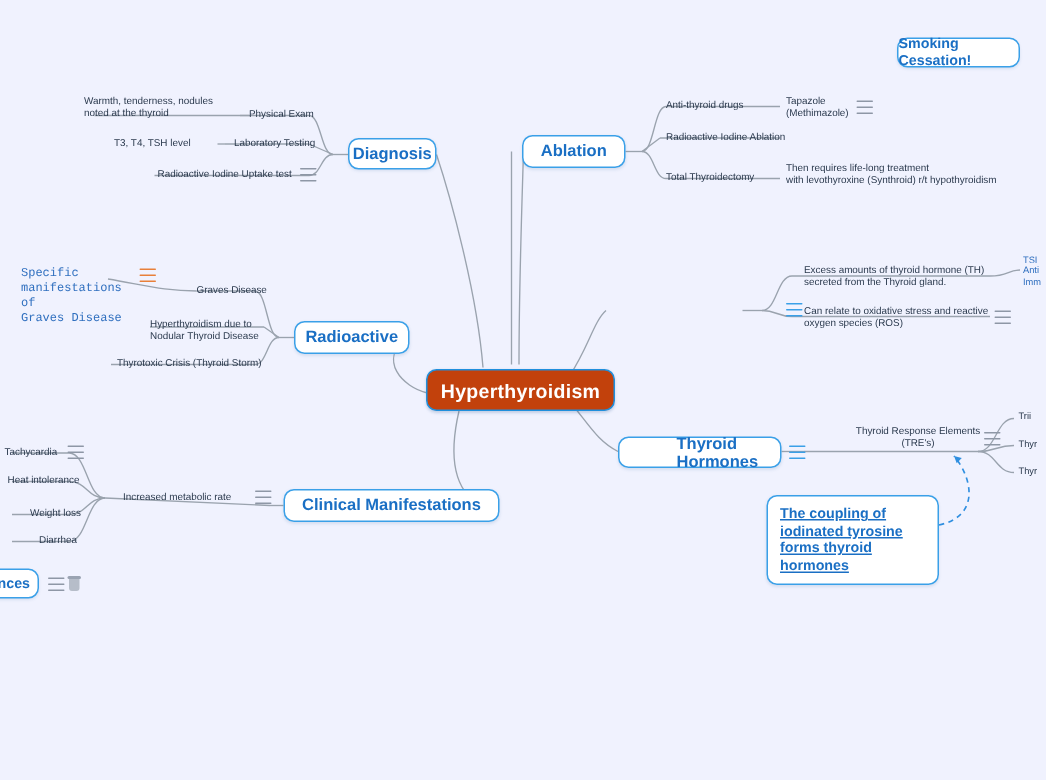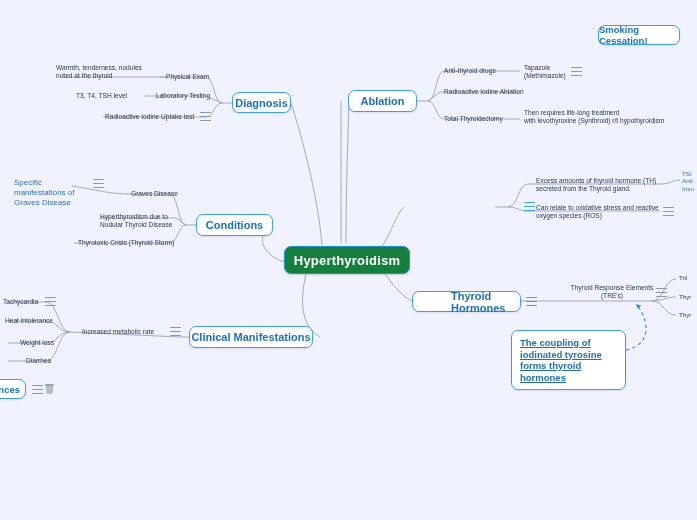--- a/index.html
+++ b/index.html
@@ -10,21 +10,21 @@
     overflow:hidden;
     position:relative;
   }
   #canvas{position:absolute;inset:0;width:697px;height:520px;}
   #edges{position:absolute;left:0;top:0;width:697px;height:520px;pointer-events:none;}
 
   
   .node{position:absolute;box-sizing:border-box;}
 
   .root{
-    background:#15803d;
+    background:#c2410c;
     border:1px solid #1f8fdd;
     border-radius:7px;
     color:#ffffff;
     font-weight:bold;
     font-size:13px;
     letter-spacing:.2px;
     display:flex;align-items:center;justify-content:center;
     box-shadow:0 1px 2px rgba(30,80,140,.22);
   }
 
@@ -184,24 +184,24 @@
     <span class="branch-label">Ablation</span>
   </div>
 
   <span class="note-icon blue" style="left:524px;top:202px;">
       <i></i>
       <i></i>
       <i></i>
     </span>
 
   <div class="node branch" style="left:196px;top:214px;width:77px;height:22px;">
-    <span class="branch-label">Conditions</span>
-  </div>
-
-  <div class="node branch" style="left:189px;top:326px;width:124px;height:22px;">
+    <span class="branch-label">Radioactive</span>
+  </div>
+
+  <div class="node branch" style="left:189px;top:326px;width:144px;height:22px;">
     <span class="branch-label">Clinical Manifestations</span>
   </div>
 
   <div class="node branch" style="left:412px;top:291px;width:109px;height:21px;padding-left:38px;">
     <span class="branch-label">Thyroid Hormones</span>
   </div>
   <span class="note-icon blue" style="left:526px;top:297px;">
       <i></i>
       <i></i>
       <i></i>
@@ -297,21 +297,21 @@
   <div class="node leaf small" style="left:682px;top:170px;width:30px;height:22px;color:#2f6fbf;">
     <span>TSI
 Anti
 Imm</span>
   </div>
 
   <div class="node leaf" style="left:131px;top:188px;width:64px;height:12px;">
     <span>Graves Disease</span>
   </div>
 
-  <div class="node leaf-blue" style="left:14px;top:168px;width:78px;height:30px;position:absolute;">
+  <div class="node leaf-blue" style="left:14px;top:168px;width:78px;height:30px;position:absolute;font-family:Liberation Mono, monospace;">
     <span>Specific
 manifestations of
 Graves Disease</span>
   </div>
   <span class="note-icon orange" style="left:93px;top:179px;">
       <i></i>
       <i></i>
       <i></i>
     </span>
 

